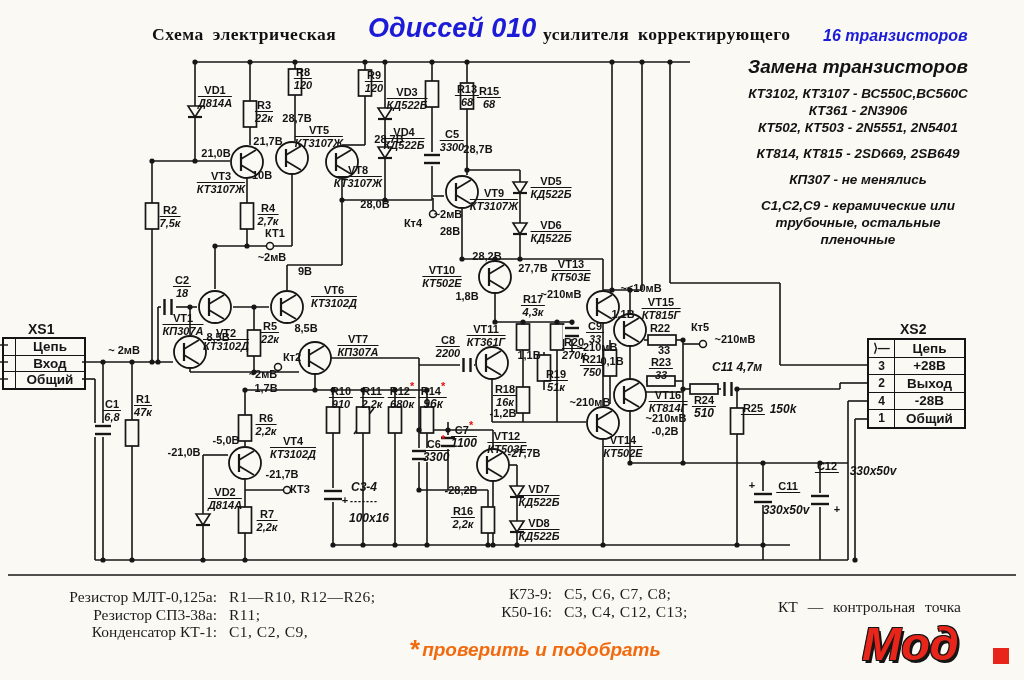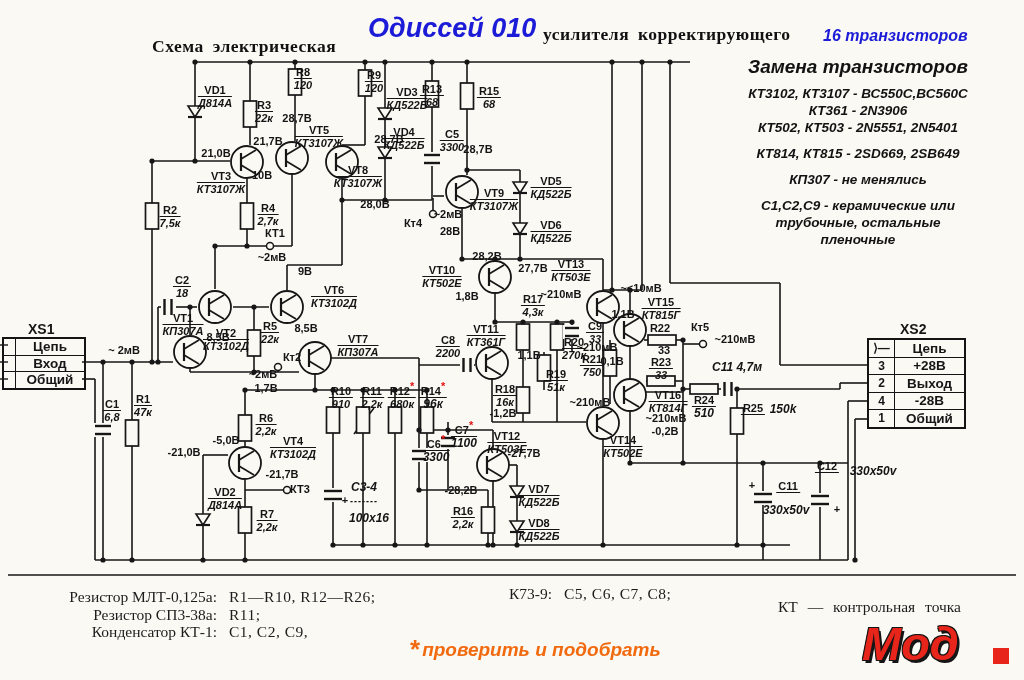--- a/index.html
+++ b/index.html
@@ -423,21 +423,21 @@
         <span class="val">120</span>
       </div>
       <div class="lbl" style="left: 374px; top: 69px;">
         <span class="ref">R9</span>
         <span class="val">120</span>
       </div>
       <div class="lbl" style="left: 407px; top: 86px;">
         <span class="ref">VD3</span>
         <span class="val">КД522Б</span>
       </div>
-      <div class="lbl" style="left: 432px; top: 83px;">
+      <div class="lbl" style="left: 467px; top: 83px;">
         <span class="ref">R13</span>
         <span class="val">68</span>
       </div>
       <div class="lbl" style="left: 489px; top: 85px;">
         <span class="ref">R15</span>
         <span class="val">68</span>
       </div>
       <div class="lbl" style="left: 404px; top: 126px;">
         <span class="ref">VD4</span>
         <span class="val">КД522Б</span>
@@ -782,21 +782,21 @@
         <span class="t">С3-4</span>
       </div>
       <div class="lbl print small" style="left: 364px; top: 497px;">
         <span class="t">-------</span>
       </div>
       <div class="lbl print" style="left: 369px; top: 512px;">
         <span class="t">100x16</span>
       </div>
     </div>
 
-  <span class="t-black" style="left:152px;top:24px;margin-top:12px;">Схема  электрическая</span>
+  <span class="t-black" style="left:152px;top:24px;">Схема  электрическая</span>
   <span class="t-blue" style="left:368px;top:13px;font-size:27px;">Одиссей 010</span>
   <span class="t-black" style="left:543px;top:24px;">усилителя  корректирующего</span>
   <span class="t-blue" style="left:823px;top:27px;font-size:16px;">16 транзисторов</span>
 
   <div class="notes">
     <div class="notes-head">Замена транзисторов</div>
     <div id="notes-lines">
         <div class="note-line">КТ3102, КТ3107 -  ВС550С,ВС560С</div>
         <div class="note-line">КТ361 - 2N3906</div>
         <div class="note-line">КТ502, КТ503 - 2N5551, 2N5401</div>
@@ -860,18 +860,22 @@
       <div class="leg-row">
         <span class="leg-l">Конденсатор КТ-1:</span>
         <span class="leg-v">С1, С2, С9,</span>
       </div>
     </div>
   <div class="legend" id="legend-center" style="left:452px;top:585px;">
       <div class="leg-row">
         <span class="leg-l">К73-9:</span>
         <span class="leg-v">С5, С6, С7, С8;</span>
       </div>
+      <div class="leg-row">
+        <span class="leg-l">К50-16:</span>
+        <span class="leg-v">С3, С4, С12, С13;</span>
+      </div>
     </div>
   <div class="kt-note" style="left:778px;top:598px;">КТ — контрольная точка</div>
   <div class="star-note" style="left:410px;top:634px;"><span class="big-star">*</span><span>проверить и подобрать</span></div>
   <div class="logo" style="left:862px;top:616px;">Мод</div>
   <div class="logo-square" style="left:993px;top:648px;"></div>
 </div>
 
 </body></html>

